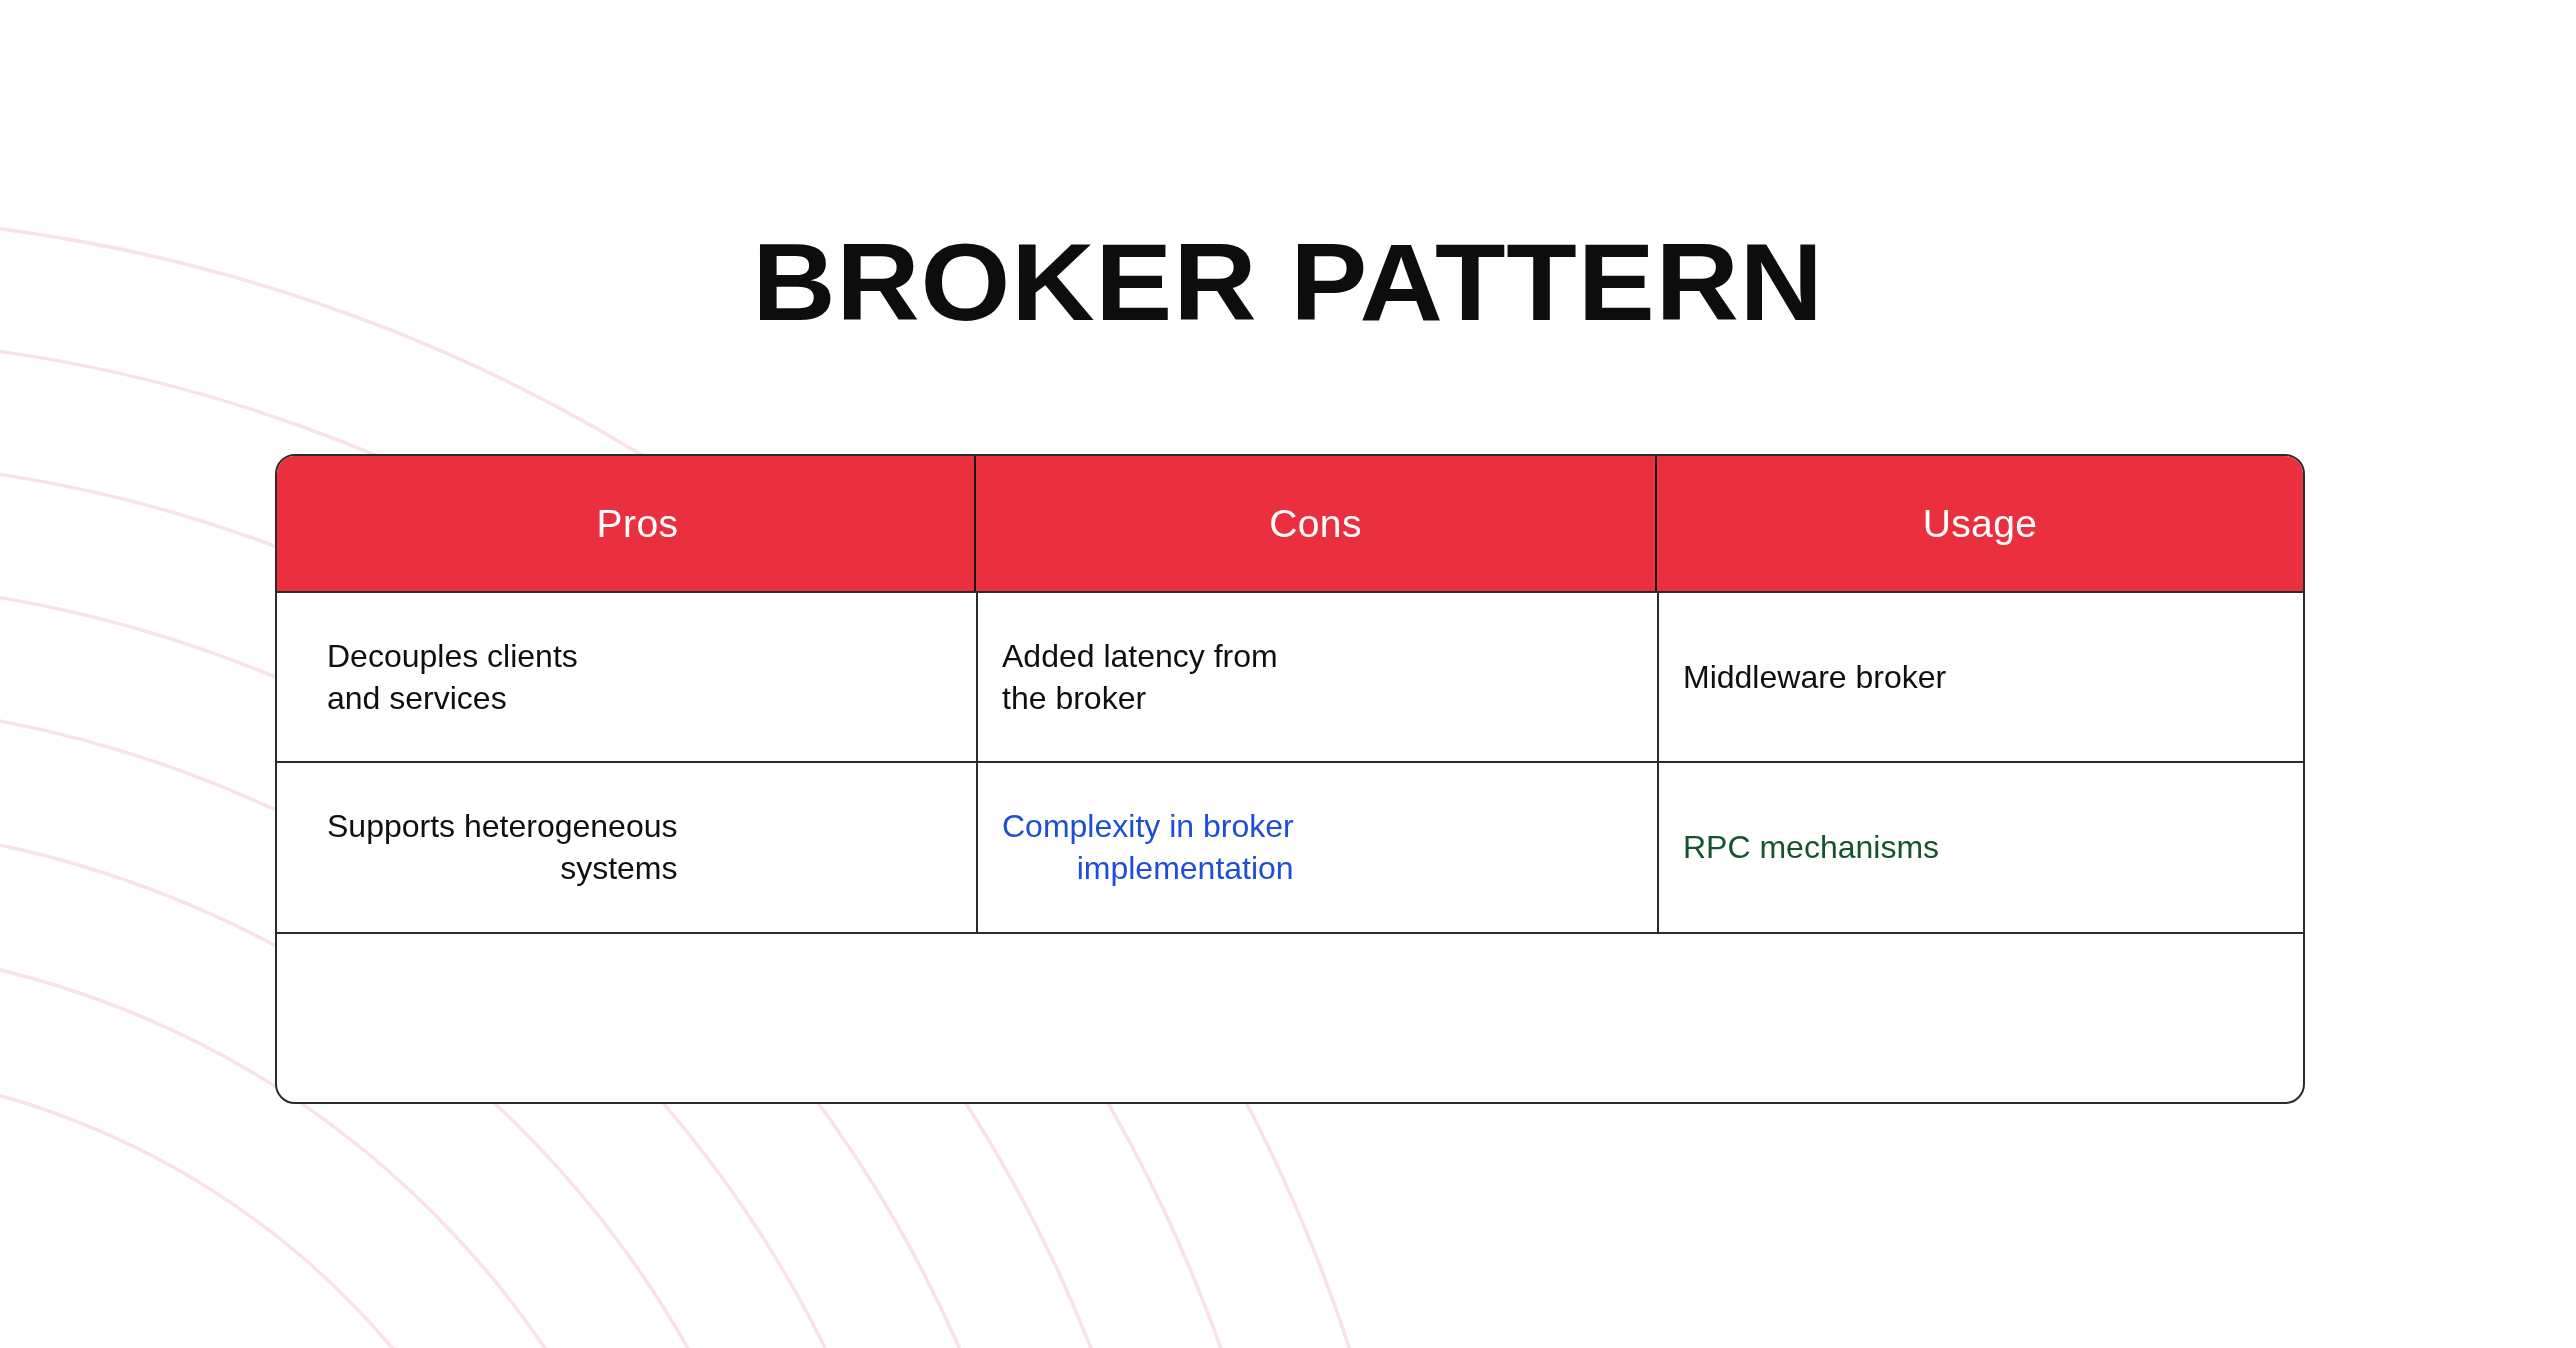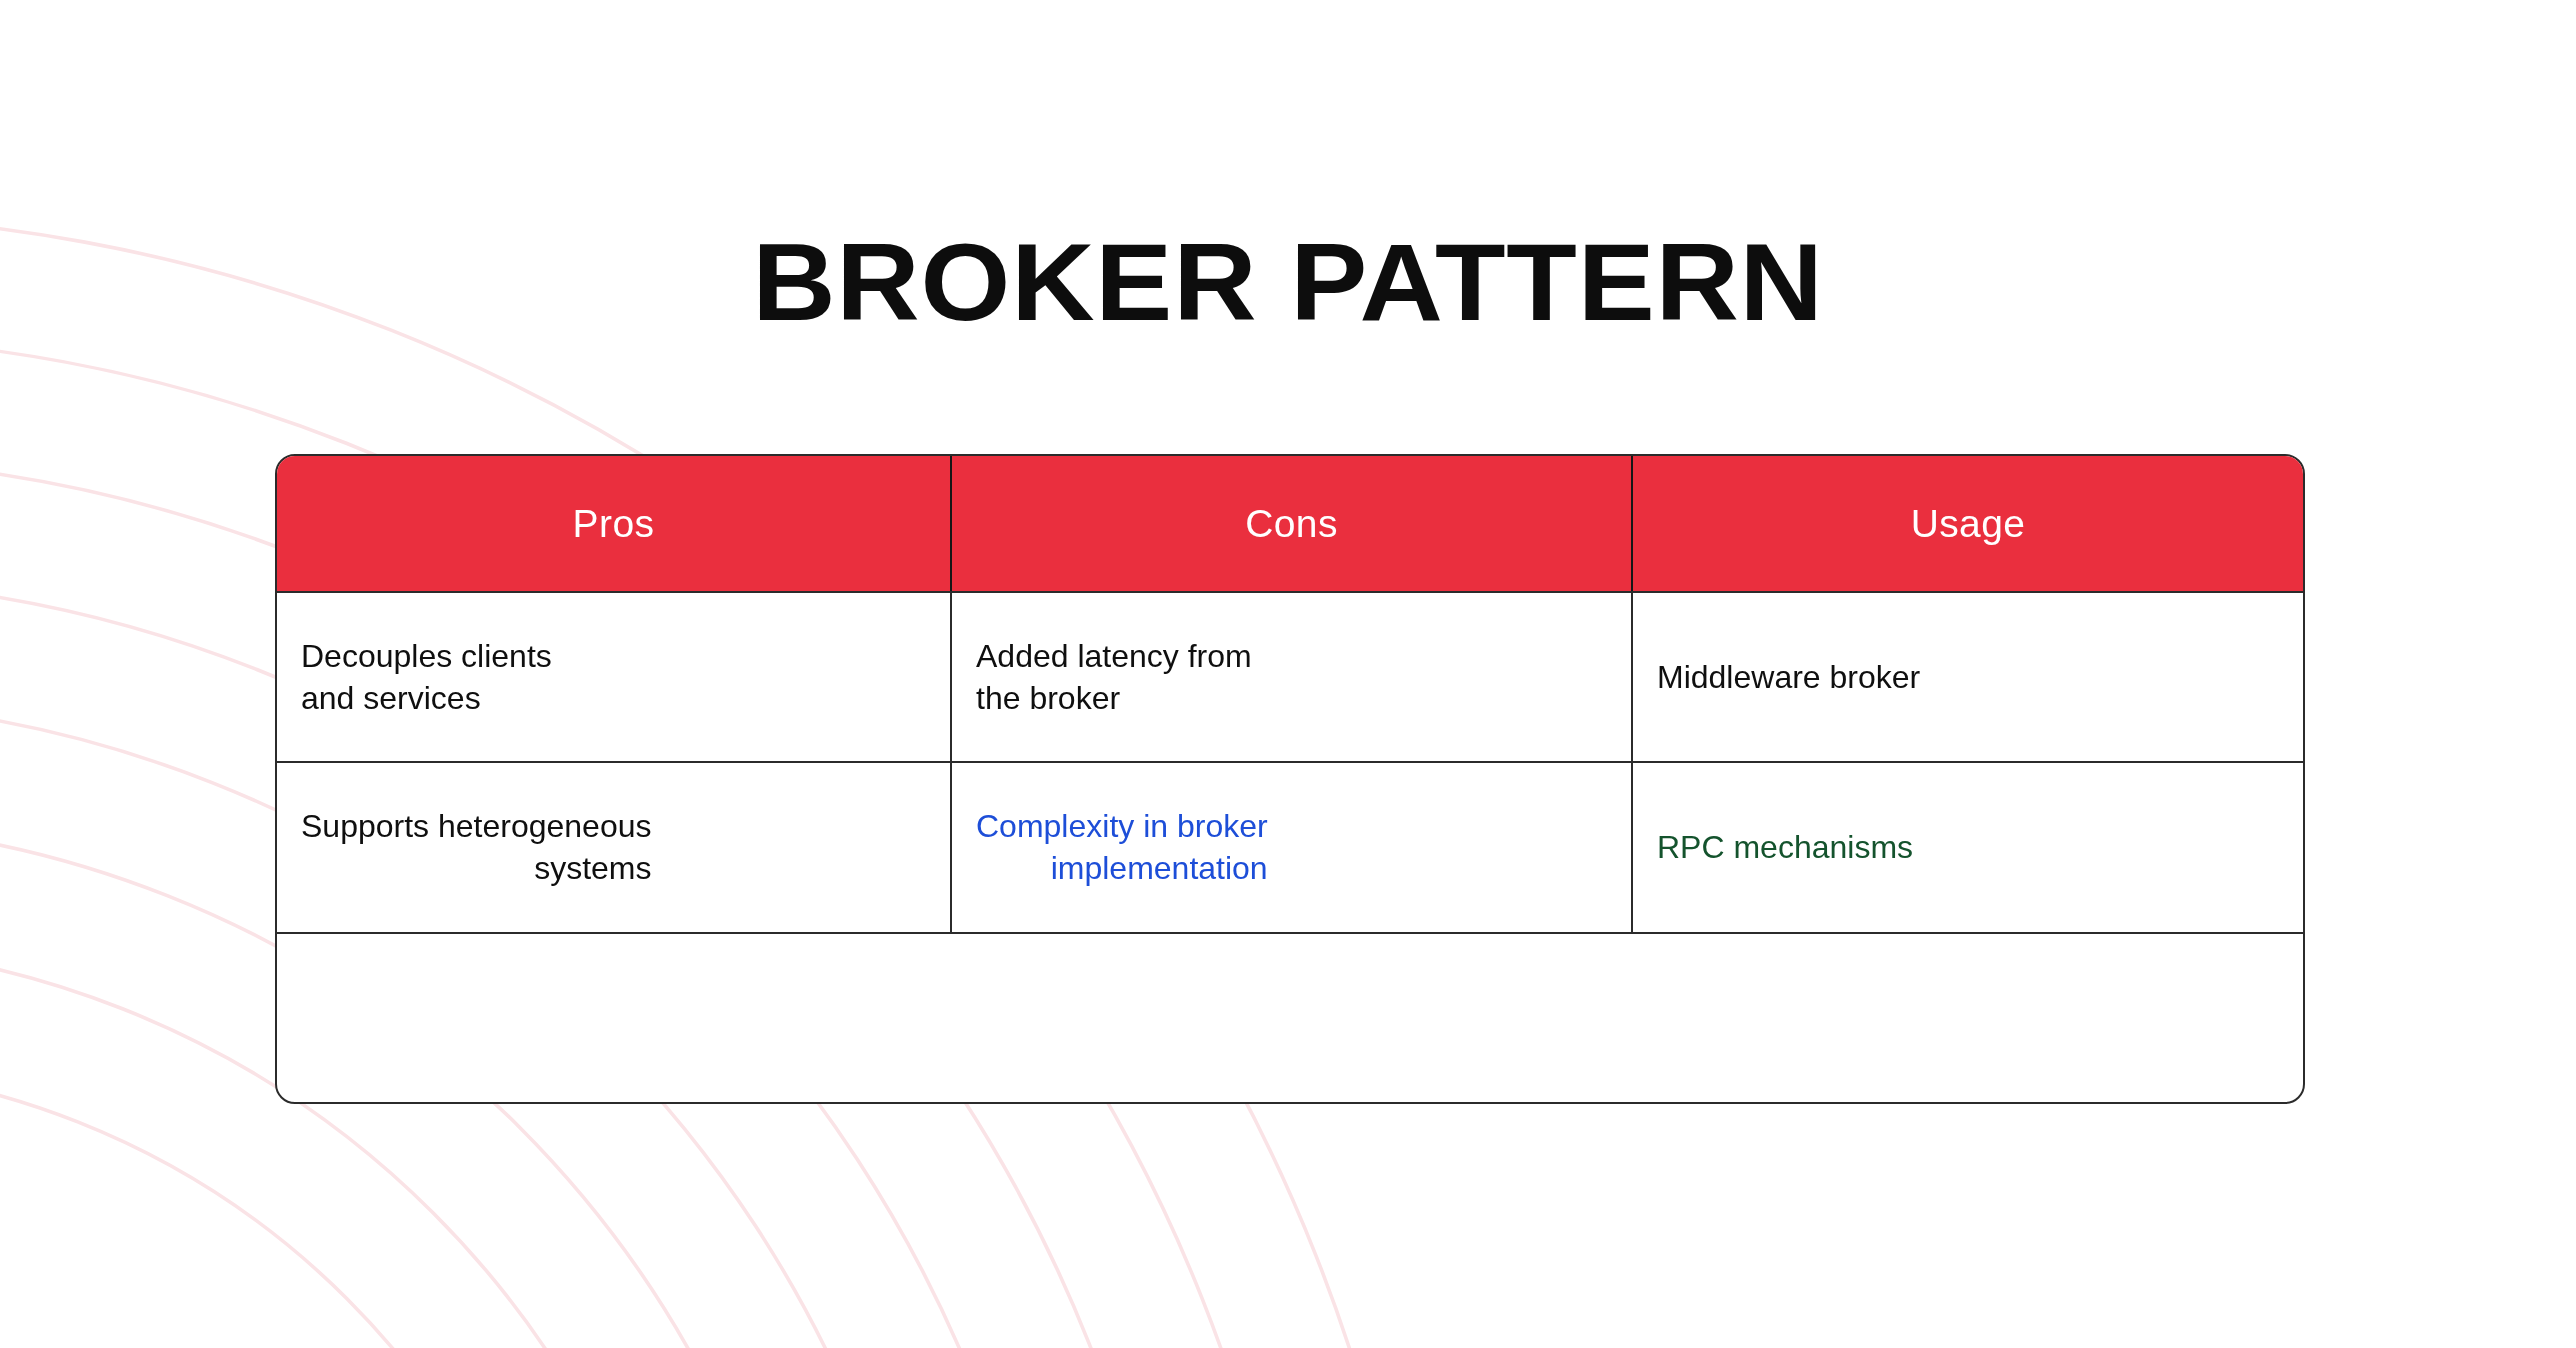--- a/index.html
+++ b/index.html
@@ -54,38 +54,40 @@
     overflow:hidden;
     background:#ffffff;
     display:flex;
     flex-direction:column;
   }
   .thead {
     display:flex;
     height:135px;
     background:var(--accent,#ea2f3e);
     flex:0 0 135px;
+    padding-left:24px;
   }
   .th {
     display:flex;
     align-items:center;
     justify-content:center;
     color:#ffffff;
     font-size:39px;
     font-weight:400;
     letter-spacing:0.4px;
     font-family:"Liberation Sans", sans-serif;
   }
   .th + .th { border-left:2.1px solid #161616; }
 
   .trow {
     display:flex;
     flex:1 1 0;
     min-height:0;
     border-top:2.1px solid #2b2b2b;
+    padding-left:26px;
   }
   .trow:first-of-type { border-top:none; }
   .td {
     display:flex;
     align-items:center;
     padding:0 24px;
     color:#0f0f0f;
     font-size:32px;
     line-height:1.33;
     font-weight:400;

